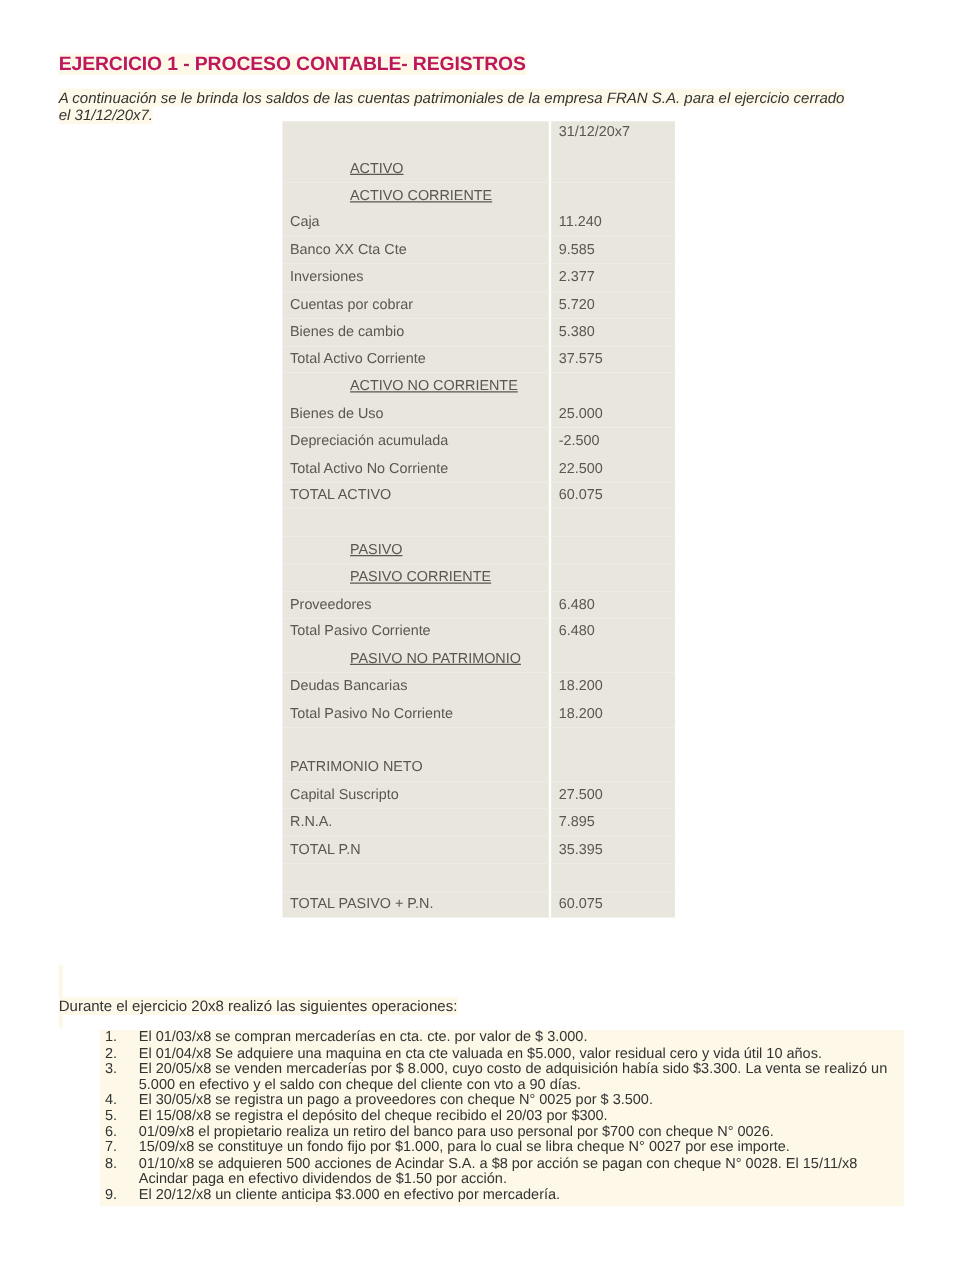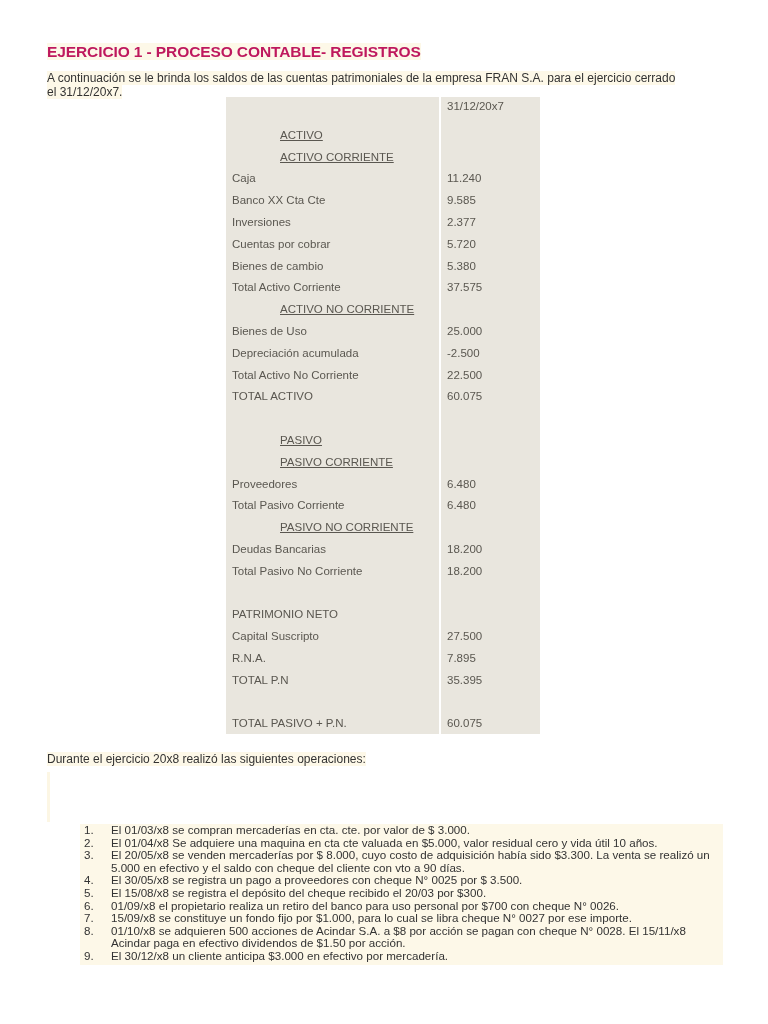--- a/index.html
+++ b/index.html
@@ -29,20 +29,21 @@
       letter-spacing: -0.1px;
     }
     .intro {
       position: absolute;
       left: 47px;
       top: 72px;
       width: 640px;
       font-size: 12px;
       line-height: 13.5px;
       color: #333;
+      font-style: italic;
     }
 
     .balance {
       position: absolute;
       left: 226px;
       top: 97px;
       width: 314px;
       border-collapse: separate;
       border-spacing: 0;
       font-size: 11.5px;
@@ -56,21 +57,21 @@
       white-space: nowrap;
     }
     .balance td.label { width: 201px; border-right: 2px solid #ffffff; }
     .balance td.val { width: 87px; }
     .balance tr.header td { height: 24px; vertical-align: top; padding-top: 3px; }
     .balance .u { text-decoration: underline; margin-left: 48px; }
 
     .ops-intro {
       position: absolute;
       left: 47px;
-      top: 752px;
+      top: 798px;
       font-size: 12px;
       color: #333;
       line-height: 15px;
     }
     .deco-strip {
       position: absolute;
       left: 47px;
       top: 772px;
       width: 3px;
       height: 50px;
@@ -179,21 +180,21 @@
       </tr>
       <tr>
         <td class="label"><span>Proveedores</span></td>
         <td class="val">6.480</td>
       </tr>
       <tr>
         <td class="label"><span>Total Pasivo Corriente</span></td>
         <td class="val">6.480</td>
       </tr>
       <tr>
-        <td class="label"><span class="u">PASIVO NO CORRIENTE</span></td>
+        <td class="label"><span class="u">PASIVO NO PATRIMONIO</span></td>
         <td class="val"></td>
       </tr>
       <tr>
         <td class="label"><span>Deudas Bancarias</span></td>
         <td class="val">18.200</td>
       </tr>
       <tr>
         <td class="label"><span>Total Pasivo No Corriente</span></td>
         <td class="val">18.200</td>
       </tr>
@@ -260,15 +261,15 @@
     <li>
       <span class="num">7.</span>
       <span class="txt">15/09/x8 se constituye un fondo fijo por $1.000, para lo cual se libra cheque N° 0027 por ese importe.</span>
     </li>
     <li>
       <span class="num">8.</span>
       <span class="txt">01/10/x8 se adquieren 500 acciones de Acindar S.A. a $8 por acción se pagan con cheque N° 0028. El 15/11/x8 Acindar paga en efectivo dividendos de $1.50 por acción.</span>
     </li>
     <li>
       <span class="num">9.</span>
-      <span class="txt">El 30/12/x8 un cliente anticipa $3.000 en efectivo por mercadería.</span>
+      <span class="txt">El 20/12/x8 un cliente anticipa $3.000 en efectivo por mercadería.</span>
     </li>
   </ol>
 
 </body></html>

